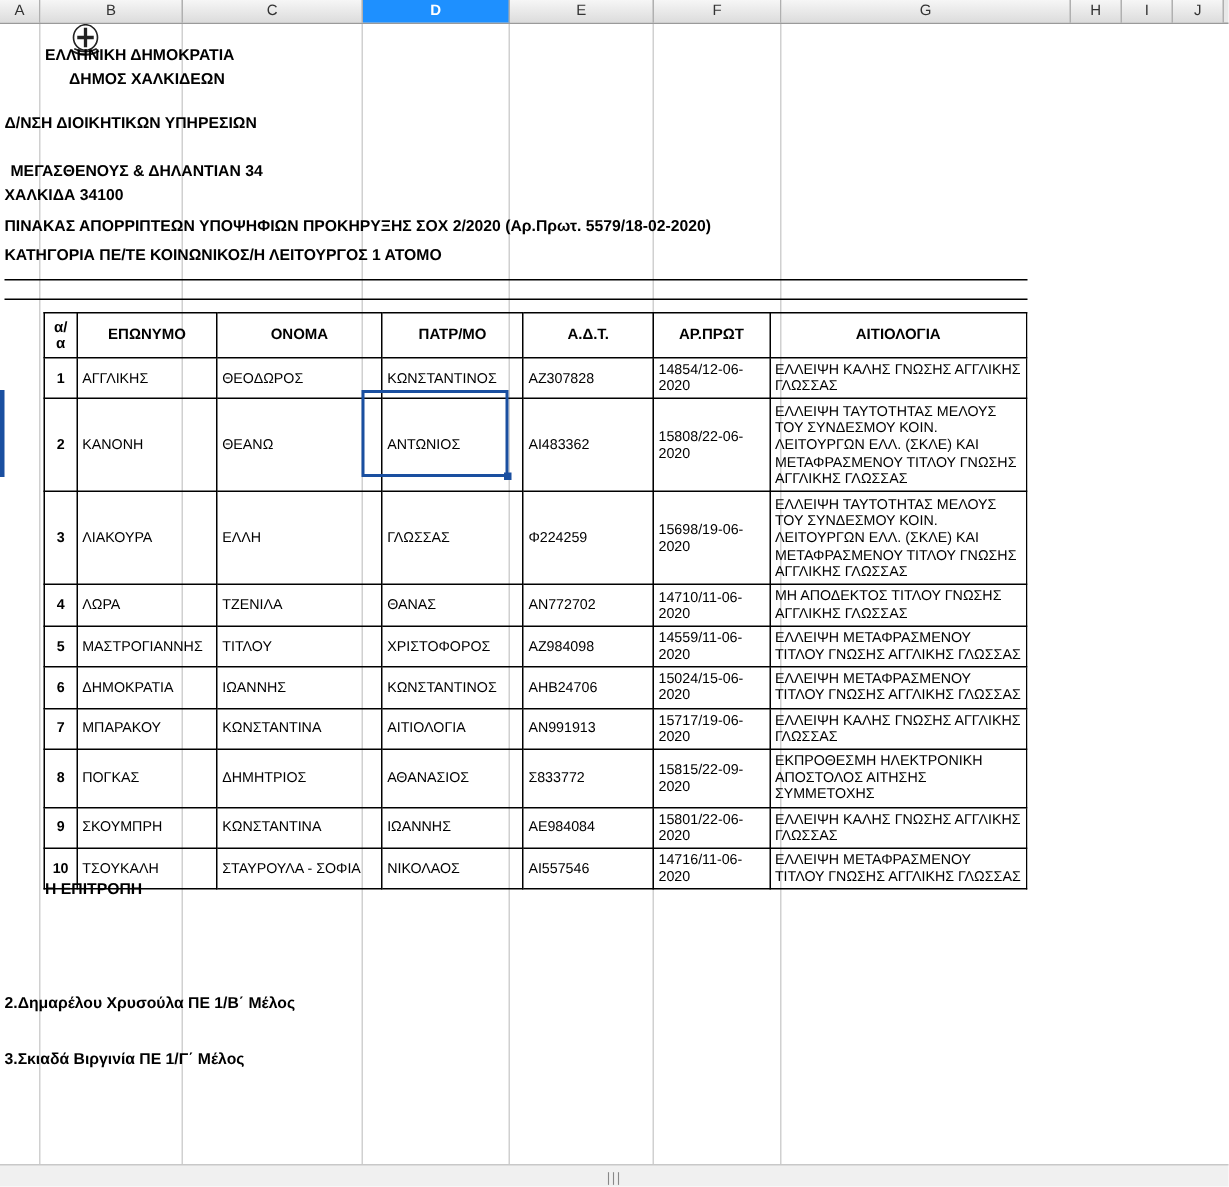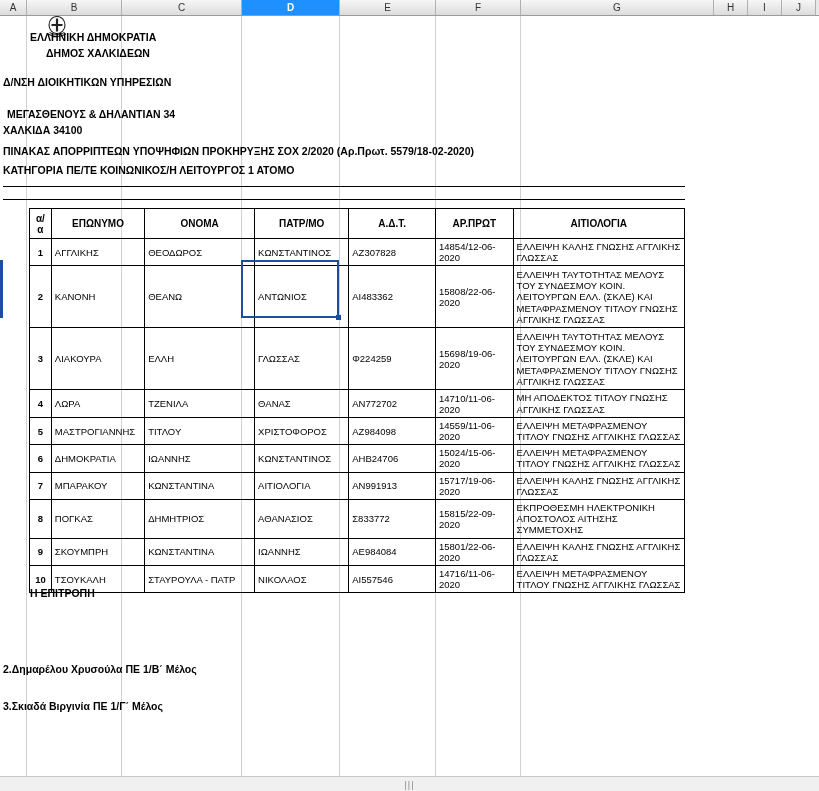--- a/index.html
+++ b/index.html
@@ -312,21 +312,21 @@
           <td>ΣΚΟΥΜΠΡΗ</td>
           <td>ΚΩΝΣΤΑΝΤΙΝΑ</td>
           <td>ΙΩΑΝΝΗΣ</td>
           <td>ΑΕ984084</td>
           <td>15801/22-06-2020</td>
           <td class="reason">ΕΛΛΕΙΨΗ ΚΑΛΗΣ ΓΝΩΣΗΣ ΑΓΓΛΙΚΗΣ ΓΛΩΣΣΑΣ</td>
         </tr>
         <tr style="height:27px">
           <td class="num">10</td>
           <td>ΤΣΟΥΚΑΛΗ</td>
-          <td>ΣΤΑΥΡΟΥΛΑ - ΠΑΤΡ</td>
+          <td>ΣΤΑΥΡΟΥΛΑ - ΣΟΦΙΑ</td>
           <td>ΝΙΚΟΛΑΟΣ</td>
           <td>ΑΙ557546</td>
           <td>14716/11-06-2020</td>
           <td class="reason">ΕΛΛΕΙΨΗ ΜΕΤΑΦΡΑΣΜΕΝΟΥ ΤΙΤΛΟΥ ΓΝΩΣΗΣ ΑΓΓΛΙΚΗΣ ΓΛΩΣΣΑΣ</td>
         </tr>
       </tbody>
     </table>
 
     <div class="selbox" style="left:241px; top:244px; width:98px; height:58px;"></div>
     <div class="selhandle" style="left:336px; top:299px;"></div>

